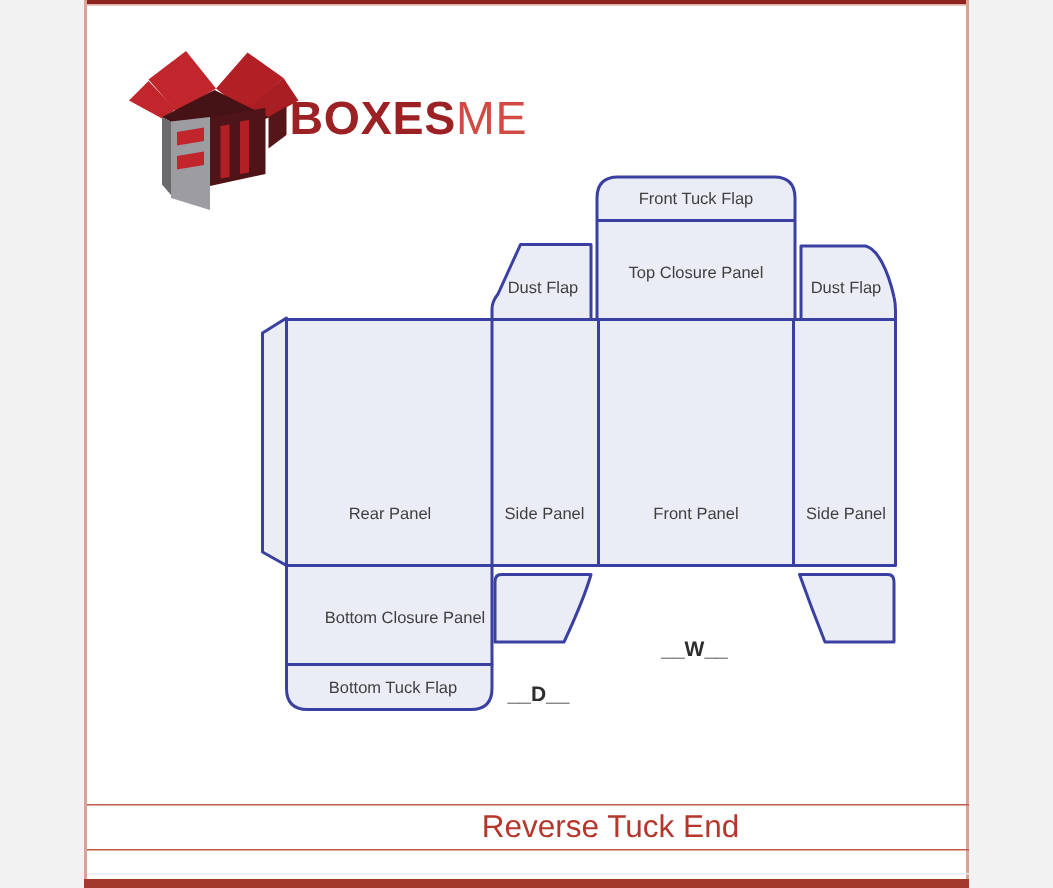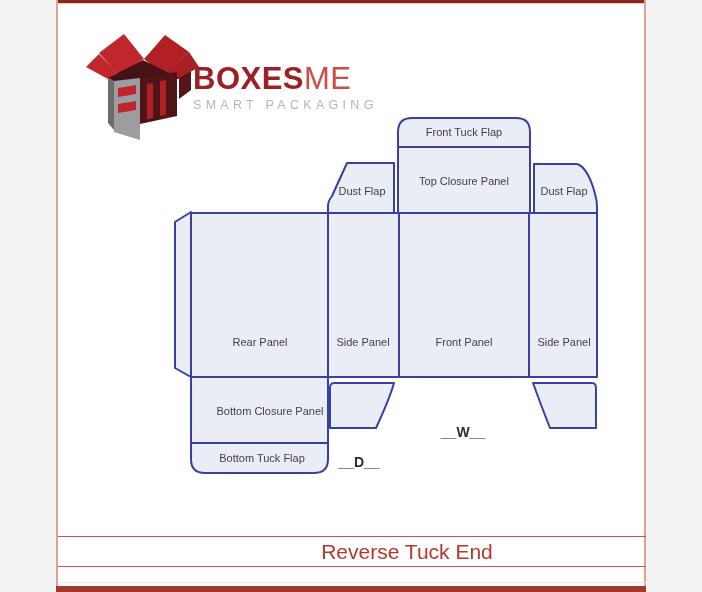--- a/index.html
+++ b/index.html
@@ -60,21 +60,20 @@
     <polygon points="37,76 55,73 55,82 37,85" fill="#c0262b"></polygon>
     <polygon points="59,50 96,44 96,88 59,96" fill="#4f1417"></polygon>
     <polygon points="66,56 72,55 72,90 66,91" fill="#b22025"></polygon>
     <polygon points="79,53 85,52 85,87 79,88" fill="#b22025"></polygon>
   </svg>
 
   <div class="logo-text">
     <div class="brand-line">
       <span class="brand-bold">BOXES</span><span class="brand-light">ME</span>
     </div>
-    <div class="tagline">SMART PACKAGING</div>
   </div>
 
   <svg class="dieline-svg" viewBox="0 0 702 592">
 
     <path class="panel-shape" d="M135,212 L119,222 L119,368 L135,377 Z"></path>
 
     <path class="panel-shape" d="M135,213 H541 V377 H135 Z"></path>
 
     <path class="panel-shape" d="M342,213 V132 Q342,118 356,118 H460 Q474,118 474,132 V213 Z"></path>
 

